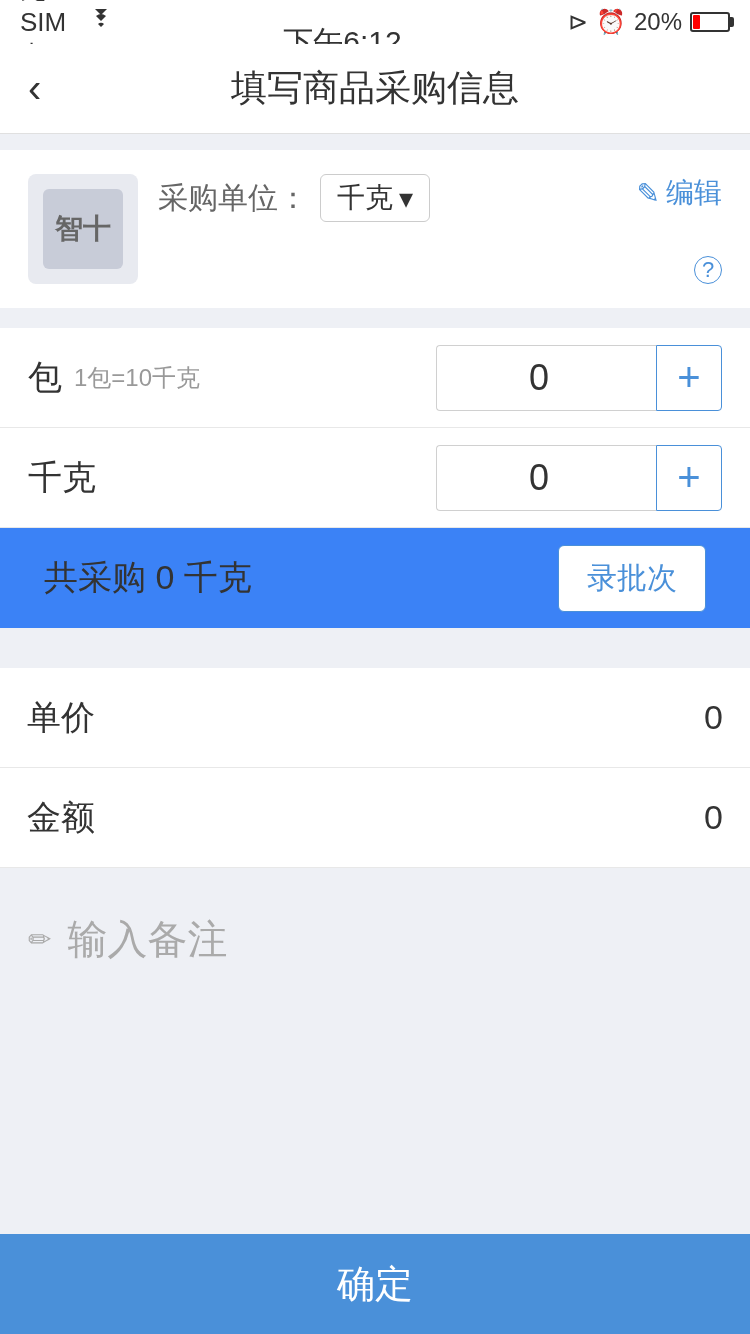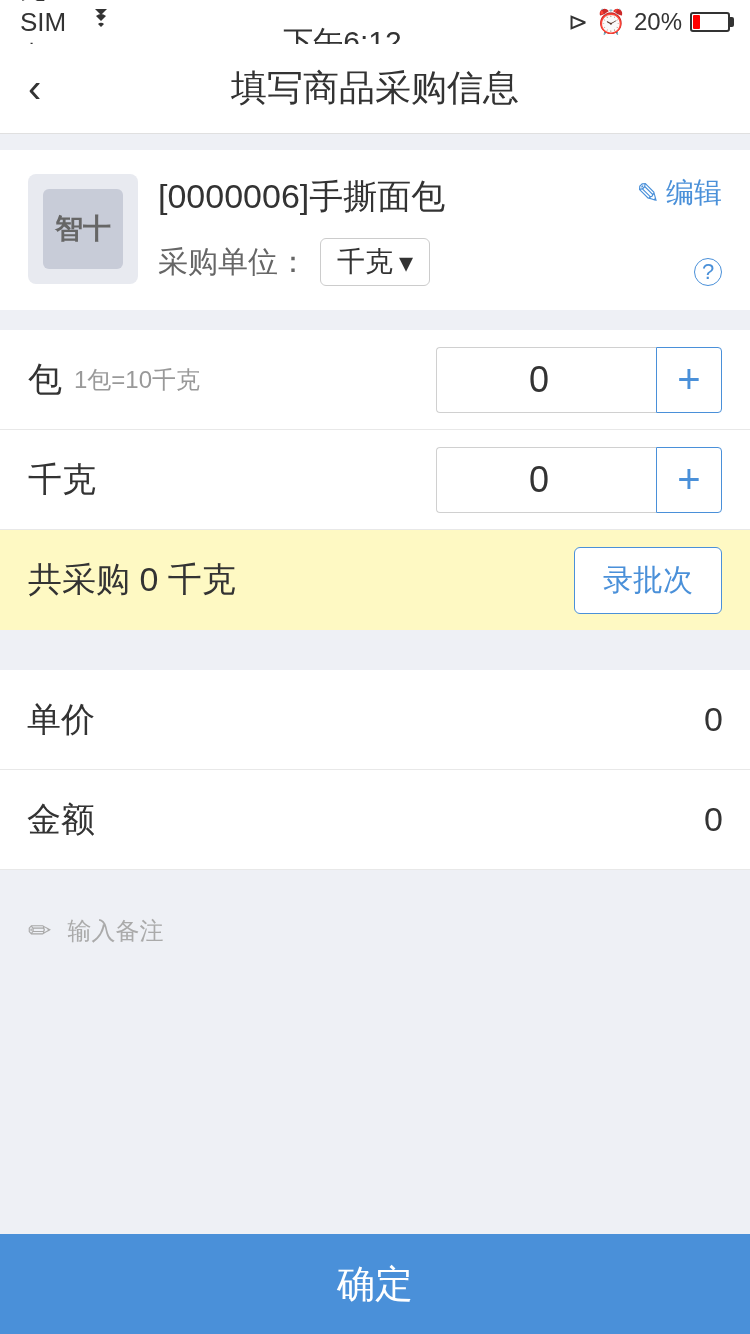--- a/index.html
+++ b/index.html
@@ -242,23 +242,23 @@
       align-items: center;
       justify-content: center;
       cursor: pointer;
     }
 
     
     .summary-row {
       display: flex;
       align-items: center;
       justify-content: space-between;
-      padding: 0 28px;
+      padding: 0 44px;
       height: 100px;
-      background: #fef9c3;
+      background: #3b82f6;
     }
     .summary-text {
       font-size: 34px;
       color: #333;
     }
     .record-btn {
       border: 1px solid #4a90d9;
       border-radius: 6px;
       padding: 12px 28px;
       color: #4a90d9;
@@ -293,21 +293,21 @@
     .notes-section {
       background: #eef0f5;
       margin-top: 20px;
       padding: 24px 28px;
       display: flex;
       align-items: center;
       gap: 16px;
       min-height: 80px;
     }
     .notes-text {
-      font-size: 24px;
+      font-size: 40px;
       color: #aaa;
     }
     .pencil-icon {
       color: #aaa;
       font-size: 28px;
     }
 
     
     .content-fill {
       flex: 1;
@@ -373,21 +373,20 @@
   <div class="nav-bar">
     <div class="nav-back">‹</div>
     <span class="nav-title">填写商品采购信息</span>
   </div>
 
   <div class="product-card">
     <div class="product-image">
       <div class="product-image-inner">智十</div>
     </div>
     <div class="product-info">
-      <div class="product-name">[0000006]手撕面包</div>
       <div class="product-unit-row">
         <span>采购单位：</span>
         <div class="unit-dropdown">
           <span>千克</span>
           <span>▾</span>
         </div>
       </div>
     </div>
     <div class="edit-btn">
       <span>✎</span>

